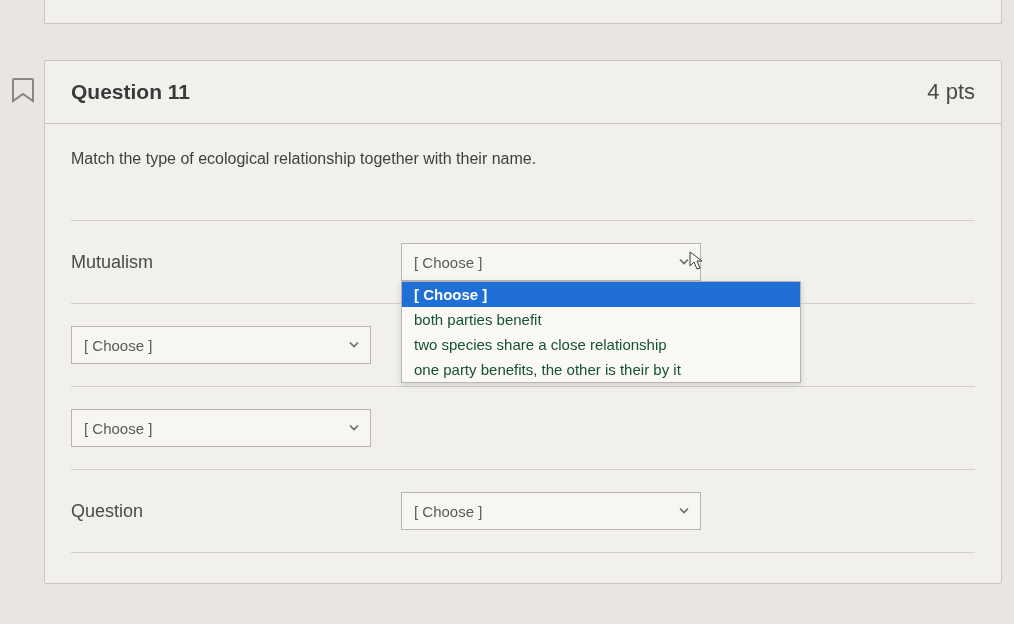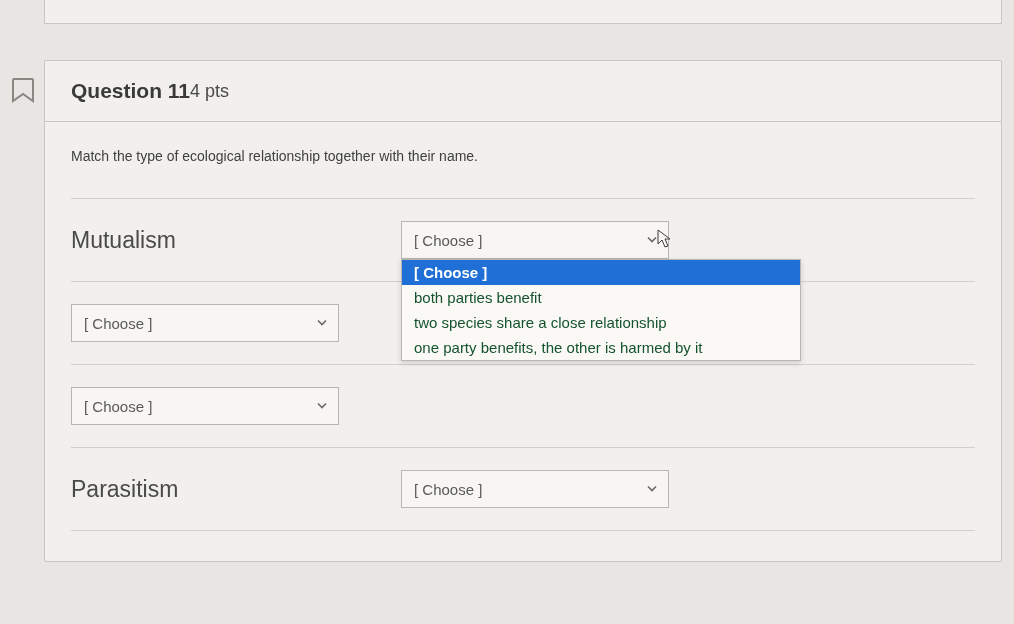--- a/index.html
+++ b/index.html
@@ -20,57 +20,58 @@
     position: absolute;
     left: 44px;
     top: 60px;
     width: 958px;
     background: #f2f0ed;
     border: 1px solid #c8c5c2;
     border-radius: 2px;
   }
   .question-header {
     display: flex;
-    justify-content: flex-start;
+    justify-content: space-between;
     align-items: center;
     padding: 18px 26px;
     border-bottom: 1px solid #c8c5c2;
+    gap: 24px;
   }
   .question-title {
     font-size: 21px;
     font-weight: 700;
     color: #3a3a3a;
   }
   .points {
-    font-size: 18px;
+    font-size: 22px;
     color: #4a4a4a;
   }
   .question-body {
     padding: 26px 26px 30px 26px;
   }
   .prompt {
-    font-size: 14px;
+    font-size: 16px;
     color: #3f3f3f;
-    margin-bottom: 34px;
+    margin-bottom: 52px;
   }
   .match-row {
     display: flex;
     align-items: center;
     border-top: 1px solid #d2cfcc;
     padding: 22px 0;
   }
   .match-row:last-child { border-bottom: 1px solid #d2cfcc; }
   .match-label {
     width: 330px;
-    font-size: 23px;
+    font-size: 18px;
     color: #4a4a4a;
   }
   .select-wrap {
     position: relative;
-    width: 268px;
+    width: 300px;
     border-radius: 18px;
   }
   .select-box {
     width: 100%;
     height: 38px;
     border: 1px solid #b8b5b2;
     background: #f8f6f3;
     padding: 0 30px 0 12px;
     font-size: 15px;
     color: #5a5a5a;
@@ -158,53 +159,53 @@
           <span class="cursor-icon">
             <svg width="18" height="22" viewBox="0 0 18 22">
               <path d="M2 2 L2 16 L6 12 L9 19 L12 18 L9 11 L14 11 Z" fill="#fbf9f6" stroke="#3a3a3a" stroke-width="1"></path>
             </svg>
           </span>
         </div>
         <div class="dropdown-panel">
           <div class="dropdown-option selected">[ Choose ]</div>
           <div class="dropdown-option">both parties benefit</div>
           <div class="dropdown-option">two species share a close relationship</div>
-          <div class="dropdown-option">one party benefits, the other is harmed by it</div>
-        </div>
-      </div>
-    </div>
-
-    <div class="match-row">
-      <div class="select-wrap">
-        <div class="select-box">
-          <span>[ Choose ]</span>
-          <span class="chevron">
-            <svg width="12" height="12" viewBox="0 0 12 12">
-                <path d="M2 4 L6 8 L10 4" fill="none" stroke="#6a6a6a" stroke-width="1.6"></path>
-              </svg>
-          </span>
-        </div>
-      </div>
-    </div>
-
-    <div class="match-row">
-      <div class="select-wrap">
-        <div class="select-box">
-          <span>[ Choose ]</span>
-          <span class="chevron">
-            <svg width="12" height="12" viewBox="0 0 12 12">
-                <path d="M2 4 L6 8 L10 4" fill="none" stroke="#6a6a6a" stroke-width="1.6"></path>
-              </svg>
-          </span>
-        </div>
-      </div>
-    </div>
-
-    <div class="match-row">
-      <div class="match-label">Parasitism</div>
+          <div class="dropdown-option">one party benefits, the other is their by it</div>
+        </div>
+      </div>
+    </div>
+
+    <div class="match-row">
+      <div class="select-wrap">
+        <div class="select-box">
+          <span>[ Choose ]</span>
+          <span class="chevron">
+            <svg width="12" height="12" viewBox="0 0 12 12">
+                <path d="M2 4 L6 8 L10 4" fill="none" stroke="#6a6a6a" stroke-width="1.6"></path>
+              </svg>
+          </span>
+        </div>
+      </div>
+    </div>
+
+    <div class="match-row">
+      <div class="select-wrap">
+        <div class="select-box">
+          <span>[ Choose ]</span>
+          <span class="chevron">
+            <svg width="12" height="12" viewBox="0 0 12 12">
+                <path d="M2 4 L6 8 L10 4" fill="none" stroke="#6a6a6a" stroke-width="1.6"></path>
+              </svg>
+          </span>
+        </div>
+      </div>
+    </div>
+
+    <div class="match-row">
+      <div class="match-label">Question</div>
       <div class="select-wrap">
         <div class="select-box">
           <span>[ Choose ]</span>
           <span class="chevron">
             <svg width="12" height="12" viewBox="0 0 12 12">
                 <path d="M2 4 L6 8 L10 4" fill="none" stroke="#6a6a6a" stroke-width="1.6"></path>
               </svg>
           </span>
         </div>
       </div>

